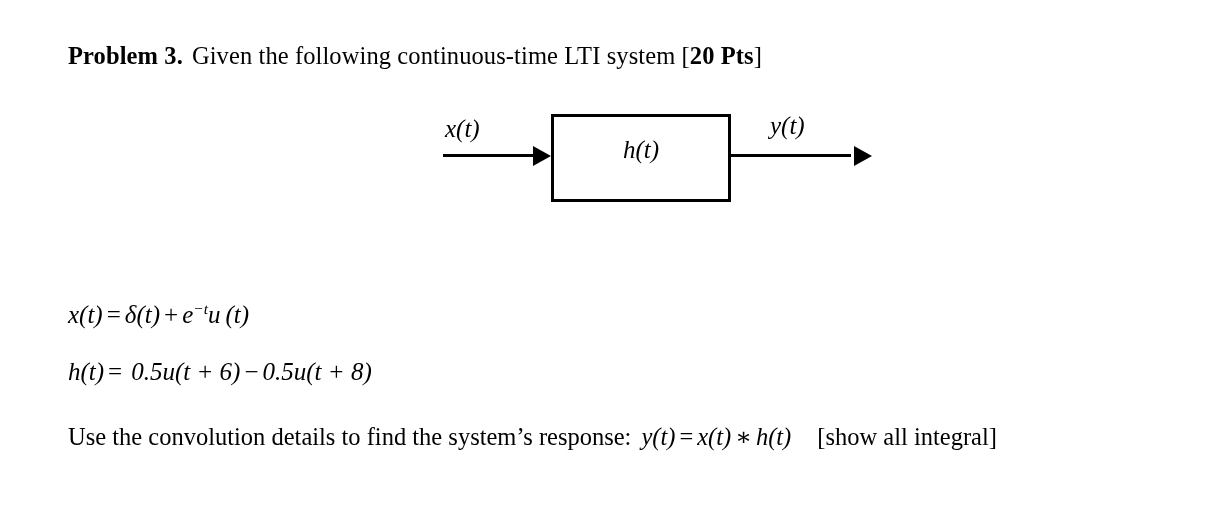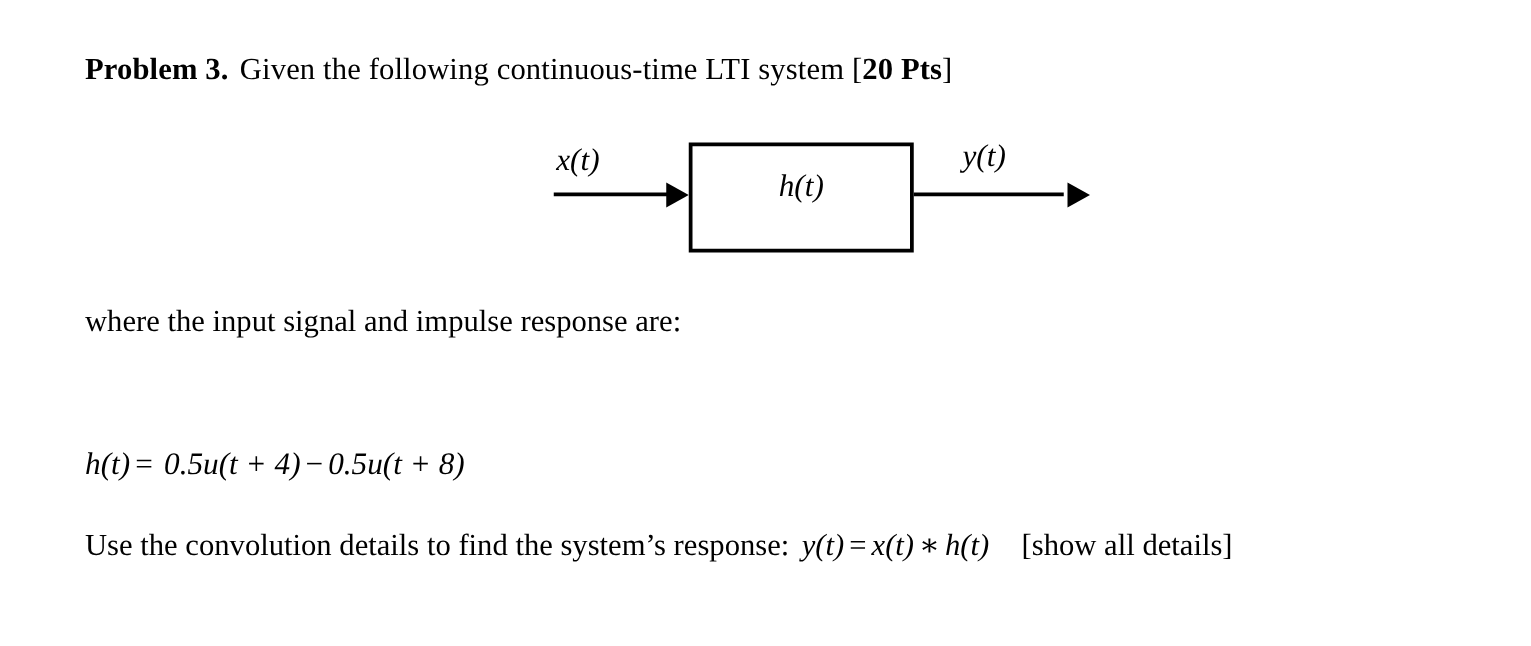--- a/index.html
+++ b/index.html
@@ -138,24 +138,26 @@
 
     <div class="sys-box">
       <div class="sys-box-label">h(t)</div>
     </div>
 
     <span class="io-label y">y(t)</span>
     <div class="arrow-line out"></div>
     <div class="arrow-head out"></div>
   </div>
 
-  <div class="body-line line-where">where the input signal and impulse response are:</div>
 
+  <div class="body-line line-eq1">
+    <span class="math">x(t)</span><span class="op">=</span><span class="math">δ(t)</span><span class="op">+</span><span class="math">e</span><sup class="exp">−t</sup><span class="math">u</span><span class="sp-sm"></span><span class="math">(t)</span>
+  </div>
 
   <div class="body-line line-eq2">
-    <span class="math">h(t)</span><span class="op">=</span><span class="sp-sm"></span><span class="math">0.5u(t + 4)</span><span class="op">−</span><span class="math">0.5u(t + 8)</span>
+    <span class="math">h(t)</span><span class="op">=</span><span class="sp-sm"></span><span class="math">0.5u(t + 6)</span><span class="op">−</span><span class="math">0.5u(t + 8)</span>
   </div>
 
   <div class="body-line line-final">
-    <span>Use the convolution details to find the system’s response:</span><span class="sp-md"></span><span class="math">y(t)</span><span class="op">=</span><span class="math">x(t)</span><span class="op">∗</span><span class="math">h(t)</span><span class="sp-lg"></span><span>[show all details]</span>
+    <span>Use the convolution details to find the system’s response:</span><span class="sp-md"></span><span class="math">y(t)</span><span class="op">=</span><span class="math">x(t)</span><span class="op">∗</span><span class="math">h(t)</span><span class="sp-lg"></span><span>[show all integral]</span>
   </div>
 
 </div>
 
 </body></html>

